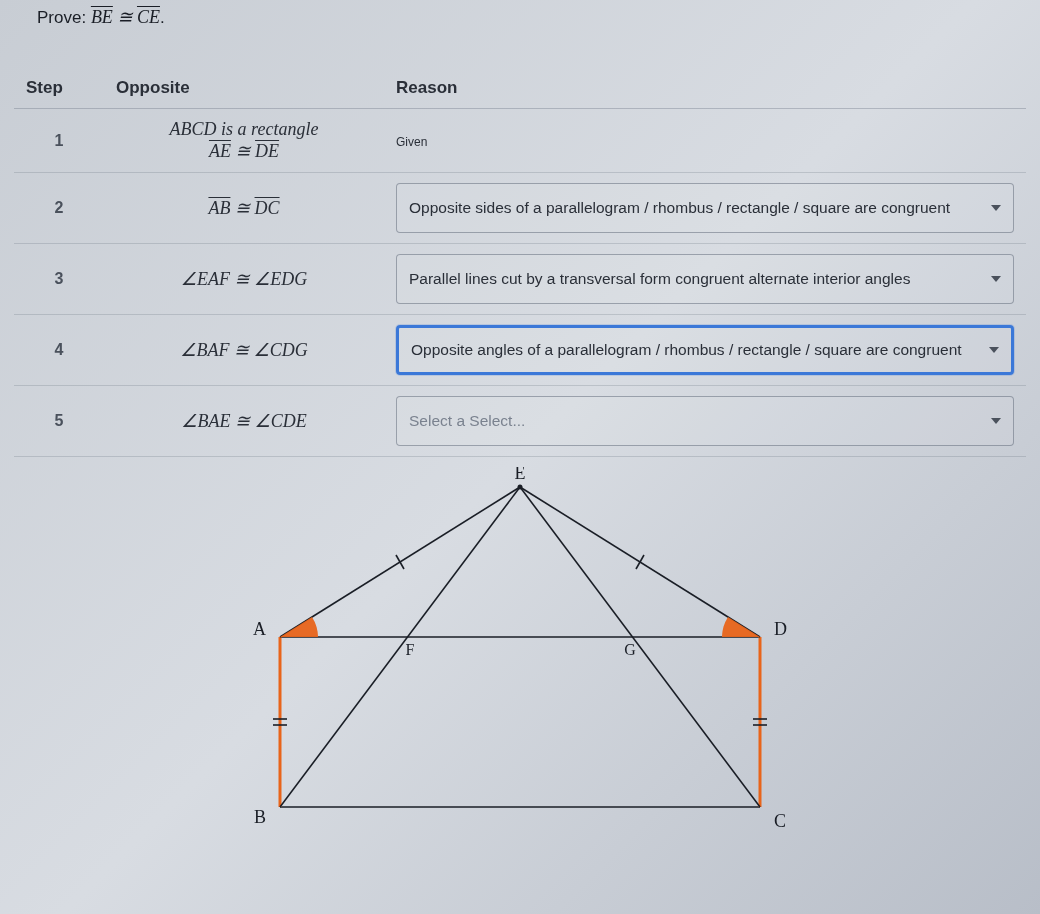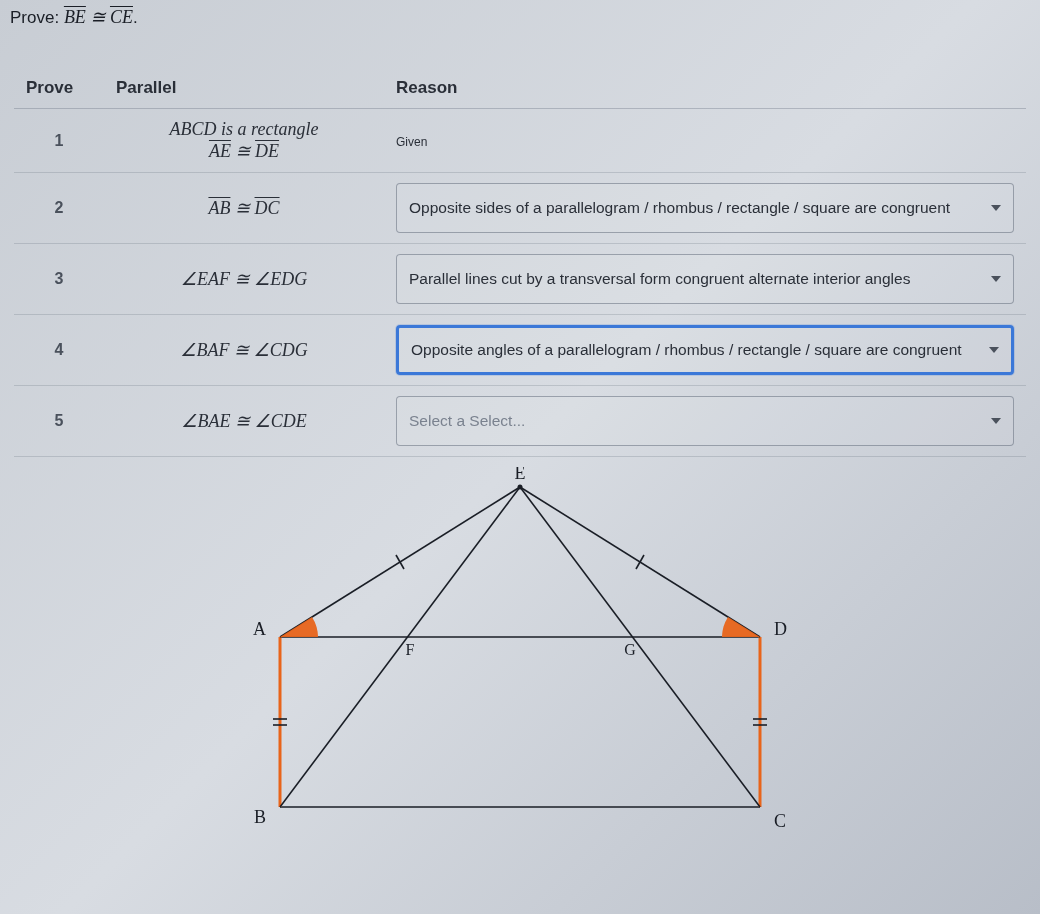--- a/index.html
+++ b/index.html
@@ -9,20 +9,21 @@
     color: #2a2f38;
     width: 1040px;
     height: 914px;
     overflow: hidden;
     position: relative;
   }
   .prove-line {
     padding: 6px 10px 0 10px;
     font-size: 17px;
     color: #1a1e26;
+    margin-left: 27px;
   }
   .content-wrap {
     padding: 40px 14px 10px 14px;
   }
   .proof-table {
     width: 100%;
     border-collapse: collapse;
   }
   .proof-table th {
     text-align: left;
@@ -90,22 +91,22 @@
   <span class="math">
     <span class="overline">BE</span>
     <span>≅</span>
     <span class="overline">CE</span></span><span>.</span>
 </div>
 
 <div class="content-wrap">
 <table class="proof-table">
   <thead>
     <tr>
-      <th class="col-step">Prove</th>
-      <th class="col-statement">Parallel</th>
+      <th class="col-step">Step</th>
+      <th class="col-statement">Opposite</th>
       <th class="col-reason">Reason</th>
     </tr>
   </thead>
   <tbody>
 
     <tr>
       <td class="col-step"><span class="step-num">1</span></td>
       <td class="statement-cell">
         <div class="math" style="font-style:normal;">
           <span style="font-style:italic;margin-top:12px;">ABCD is a rectangle</span>

